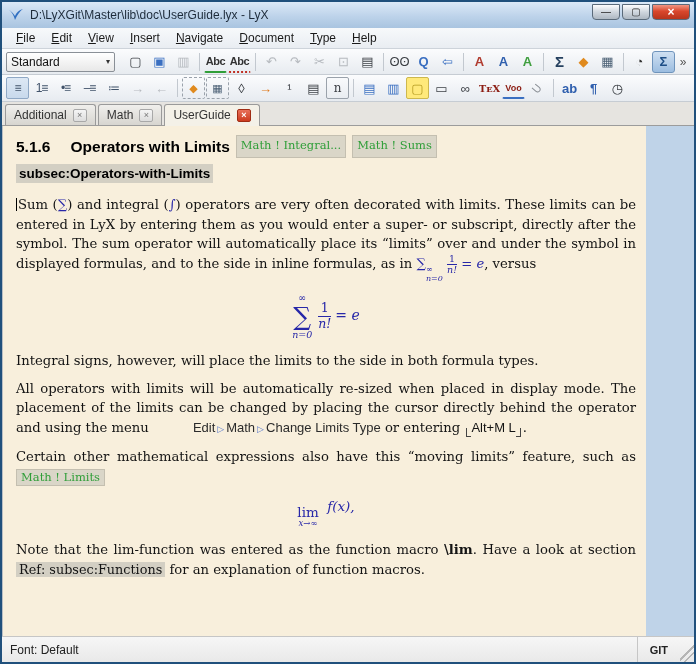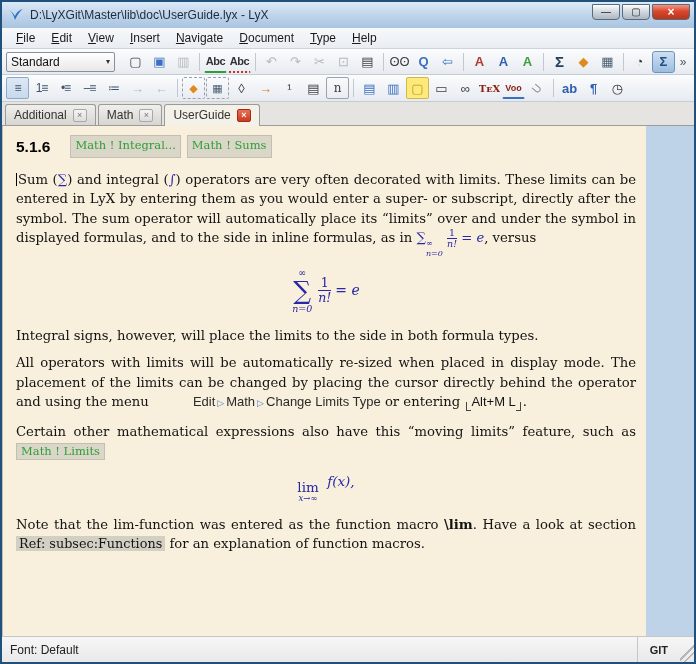--- a/index.html
+++ b/index.html
@@ -264,22 +264,24 @@
       <span class="tclose red">×</span>
     </span>
   </div>
 
   <div class="main">
     <div class="docwrap">
       <div class="doccontent">
 
         <h2 class="sect">
           <span class="num">5.1.6</span>
+          <span>Operators with Limits</span>
           <span class="idxtag">Math ! Integral...</span>
           <span class="idxtag">Math ! Sums</span>
+          <span class="labelinset">subsec:Operators-with-Limits</span>
         </h2>
 
         <p><span class="caret"></span><span>Sum (</span><span class="m">∑</span><span>) and integral (</span><span class="m">∫</span><span>) operators are very often decorated with limits. These limits can be entered in LyX by entering them as you would enter a super- or subscript, directly after the symbol. The sum operator will automatically place its “limits” over and under the symbol in displayed formulas, and to the side in inline formulas, as in </span><span class="m"><span>∑</span><span class="sidescripts">
                 <span>∞</span>
                 <span class="mi-var">n=0</span>
               </span>&nbsp;<span class="ifrac"><span class="num">1</span><span class="mi-var">n!</span></span> <span class="mi-var">= e</span></span><span>, versus</span></p>
 
         <div class="dispformula">
           <span class="opstack">
               <span class="lim">∞</span>

